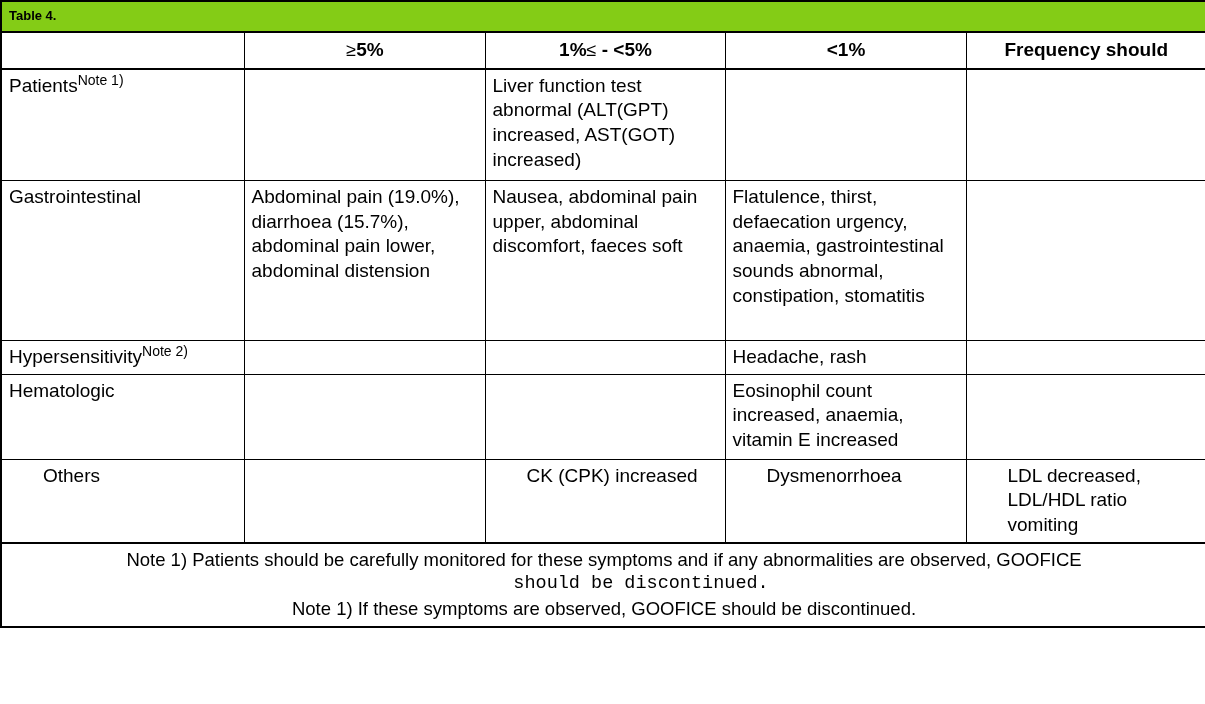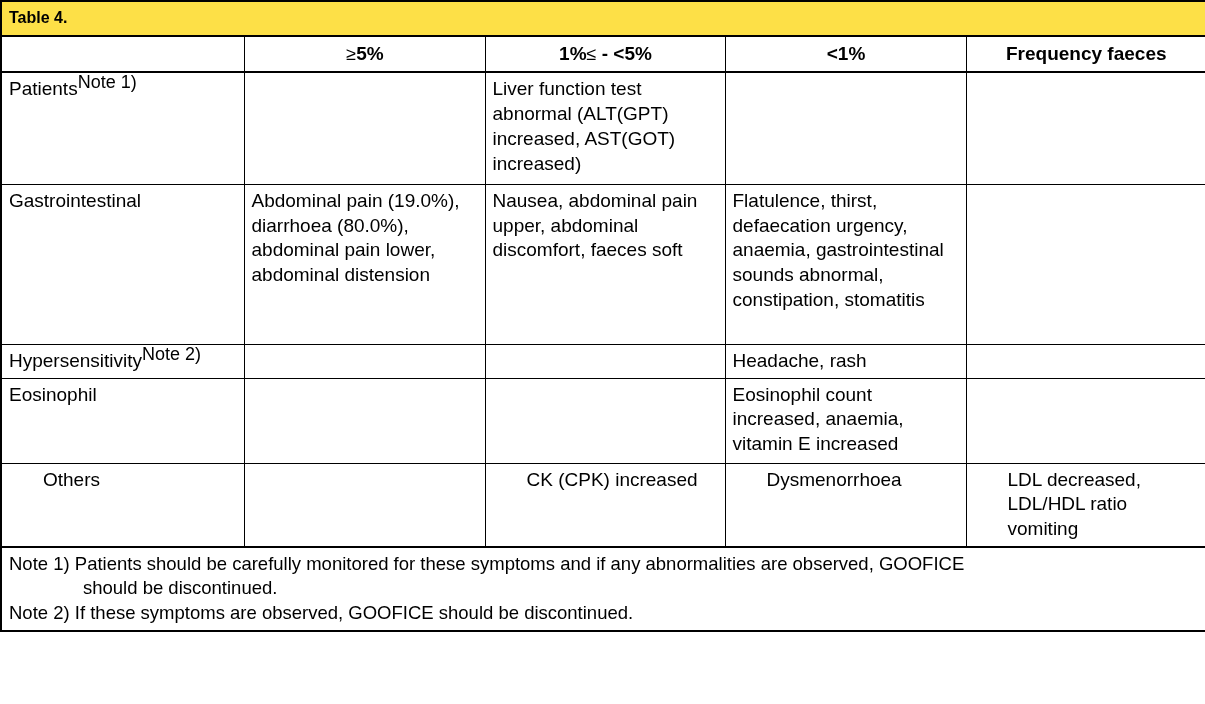--- a/index.html
+++ b/index.html
@@ -31,23 +31,23 @@
     padding: 4px 6px 4px 7px;
     font-size: 19px;
     line-height: 1.30;
     font-weight: normal;
     text-align: left;
     box-sizing: border-box;
     word-wrap: break-word;
   }
   
   tr.title-row td {
-    background: #fde047;
+    background: #84cc16;
     font-weight: bold;
-    font-size: 16px;
+    font-size: 13px;
     padding-top: 6px;
     padding-bottom: 6px;
     border-bottom: 2px solid #000;
   }
   
   tr.head-row td {
     font-weight: bold;
     text-align: center;
     font-size: 19px;
     padding-top: 5px;
@@ -63,38 +63,40 @@
   }
   
   col.c0 { width: 243px; }
   col.c1 { width: 241px; }
   col.c2 { width: 240px; }
   col.c3 { width: 241px; }
   col.c4 { width: 240px; }
 
   td.cat { }
   sup.note {
-    font-size: 18px;
+    font-size: 14px;
     vertical-align: super;
     line-height: 0;
   }
   
   tr.note-row td {
     border-top: 2px solid #000;
     padding: 4px 6px 5px 7px;
     font-size: 18.5px;
     line-height: 1.32;
   }
   .note-line {
     display: block;
     text-indent: 0;
+    text-align: center;
   }
   .note-line.hang {
     padding-left: 74px;
     text-indent: 0;
+    font-family: Liberation Mono, monospace;
   }
   
   tr.r-hepatic td { height: 112px; }
   tr.r-cns td { height: 55px; }
   tr.r-cardio td { height: 32px; }
   tr.r-gi td { height: 160px; margin-left: 36px; }
   tr.r-hyper td { height: 32px; }
   tr.r-hema td { height: 85px; }
   tr.r-others td { height: 62px; padding-left: 41px; }
 </style>
@@ -115,69 +117,69 @@
 
       <tr class="title-row">
         <td colspan="5">Table 4.</td>
       </tr>
 
       <tr class="head-row">
         <td class="hcorner"></td>
         <td><span class="thin-op">≥</span><span>5%</span></td>
         <td><span>1%</span><span class="thin-op">≤</span><span> - </span><span>&lt;5%</span></td>
         <td>&lt;1%</td>
-        <td>Frequency faeces</td>
+        <td>Frequency should</td>
       </tr>
 
       <tr class="r-hepatic">
         <td class="cat"><span>Patients</span><sup class="note">Note 1)</sup></td>
         <td></td>
         <td>Liver function test abnormal (ALT(GPT) increased, AST(GOT) increased)</td>
         <td></td>
         <td></td>
       </tr>
 
 
 
       <tr class="r-gi">
         <td class="cat">Gastrointestinal</td>
-        <td>Abdominal pain (19.0%), diarrhoea (80.0%), abdominal pain lower, abdominal distension</td>
+        <td>Abdominal pain (19.0%), diarrhoea (15.7%), abdominal pain lower, abdominal distension</td>
         <td>Nausea, abdominal pain upper, abdominal discomfort, faeces soft</td>
         <td>Flatulence, thirst, defaecation urgency, anaemia, gastrointestinal sounds abnormal, constipation, stomatitis</td>
         <td></td>
       </tr>
 
       <tr class="r-hyper">
         <td class="cat"><span>Hypersensitivity</span><sup class="note">Note 2)</sup></td>
         <td></td>
         <td></td>
         <td>Headache, rash</td>
         <td></td>
       </tr>
 
       <tr class="r-hema">
-        <td class="cat">Eosinophil</td>
+        <td class="cat">Hematologic</td>
         <td></td>
         <td></td>
         <td>Eosinophil count increased, anaemia, vitamin E increased</td>
         <td></td>
       </tr>
 
       <tr class="r-others">
         <td class="cat">Others</td>
         <td></td>
         <td>CK (CPK) increased</td>
         <td>Dysmenorrhoea</td>
         <td>LDL decreased, LDL/HDL ratio vomiting</td>
       </tr>
 
       <tr class="note-row">
         <td colspan="5">
           <span class="note-line">Note 1) Patients should be carefully monitored for these symptoms and if any abnormalities are observed, GOOFICE</span>
           <span class="note-line hang">should be discontinued.</span>
-          <span class="note-line">Note 2) If these symptoms are observed, GOOFICE should be discontinued.</span>
+          <span class="note-line">Note 1) If these symptoms are observed, GOOFICE should be discontinued.</span>
         </td>
       </tr>
 
     </tbody>
   </table>
 
 </div>
 
 </body></html>

